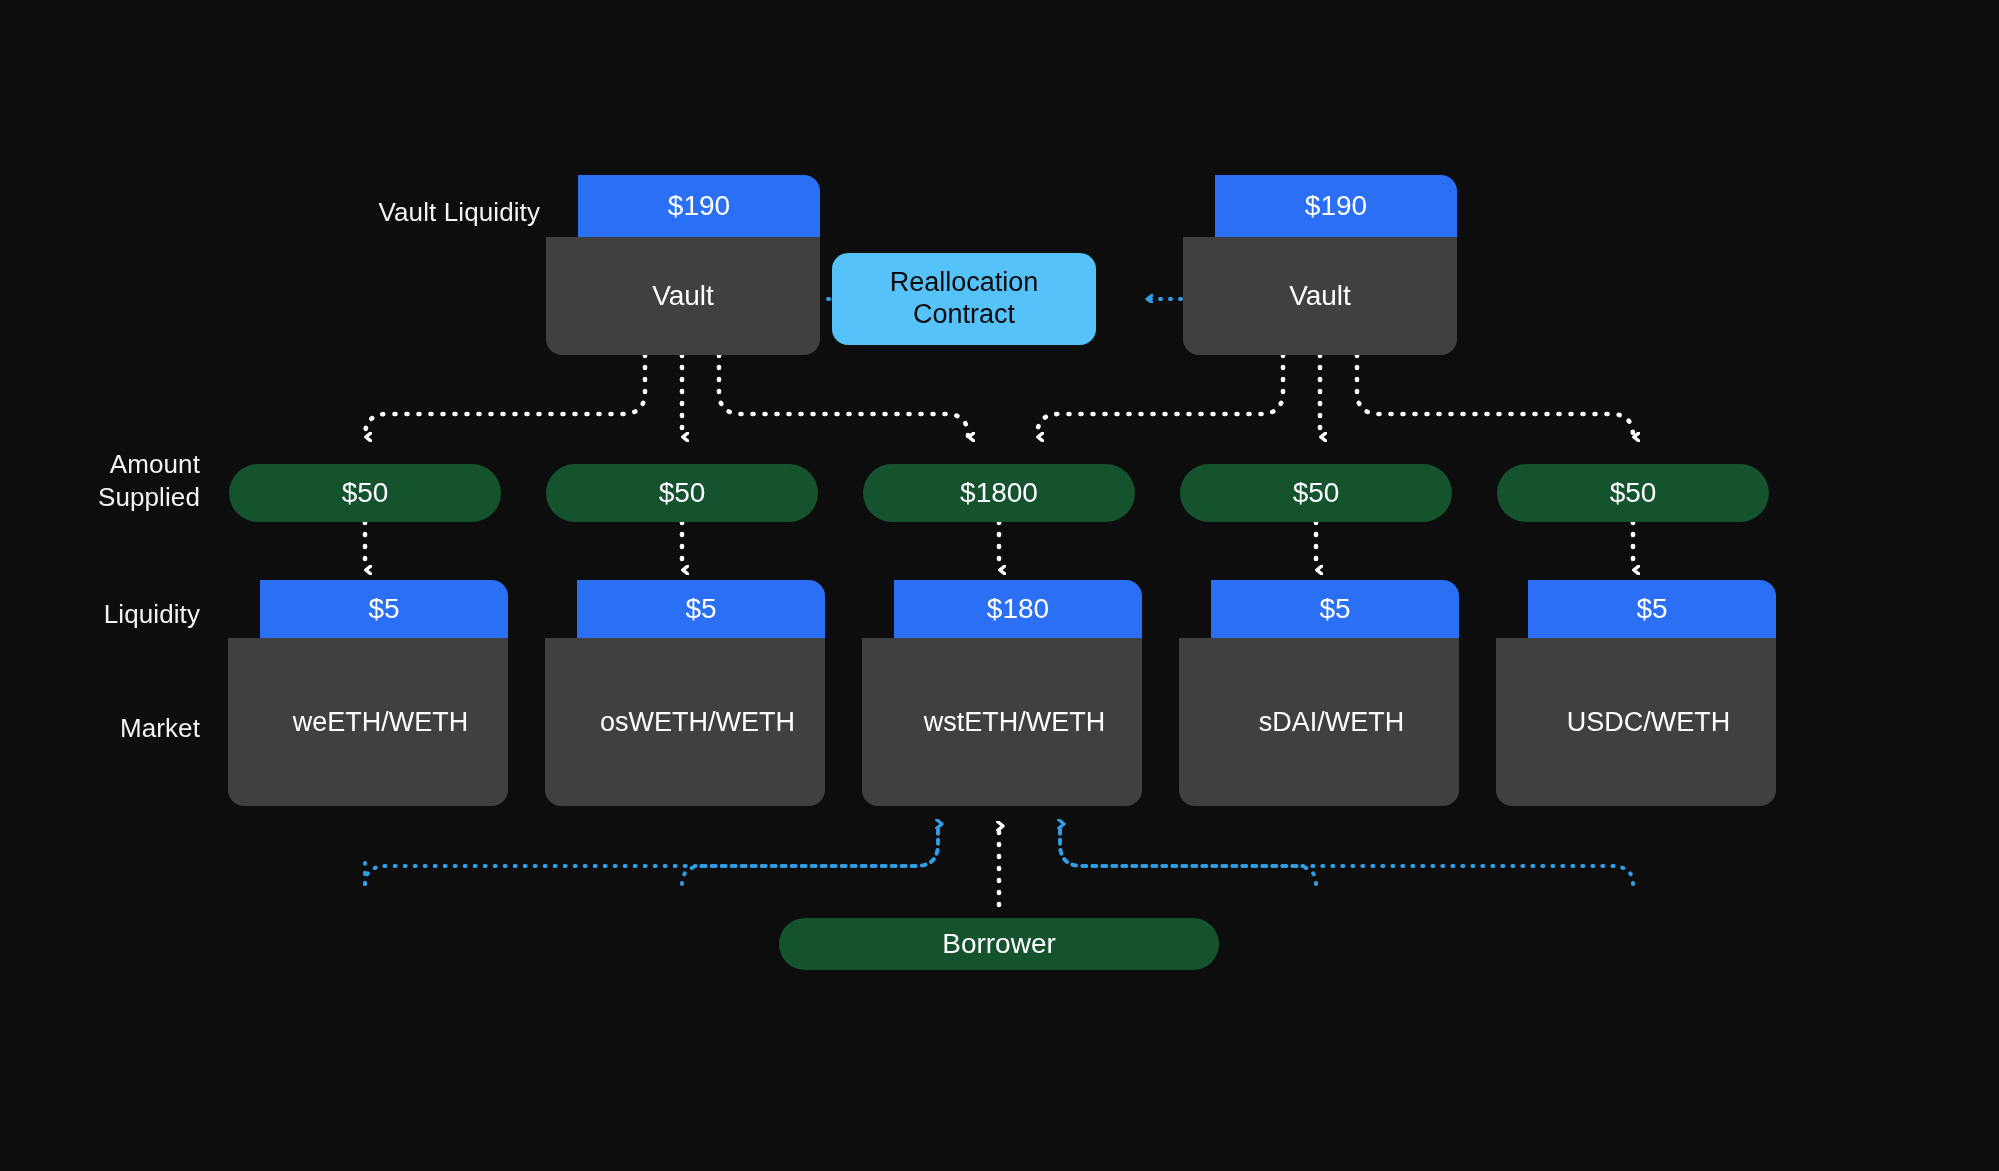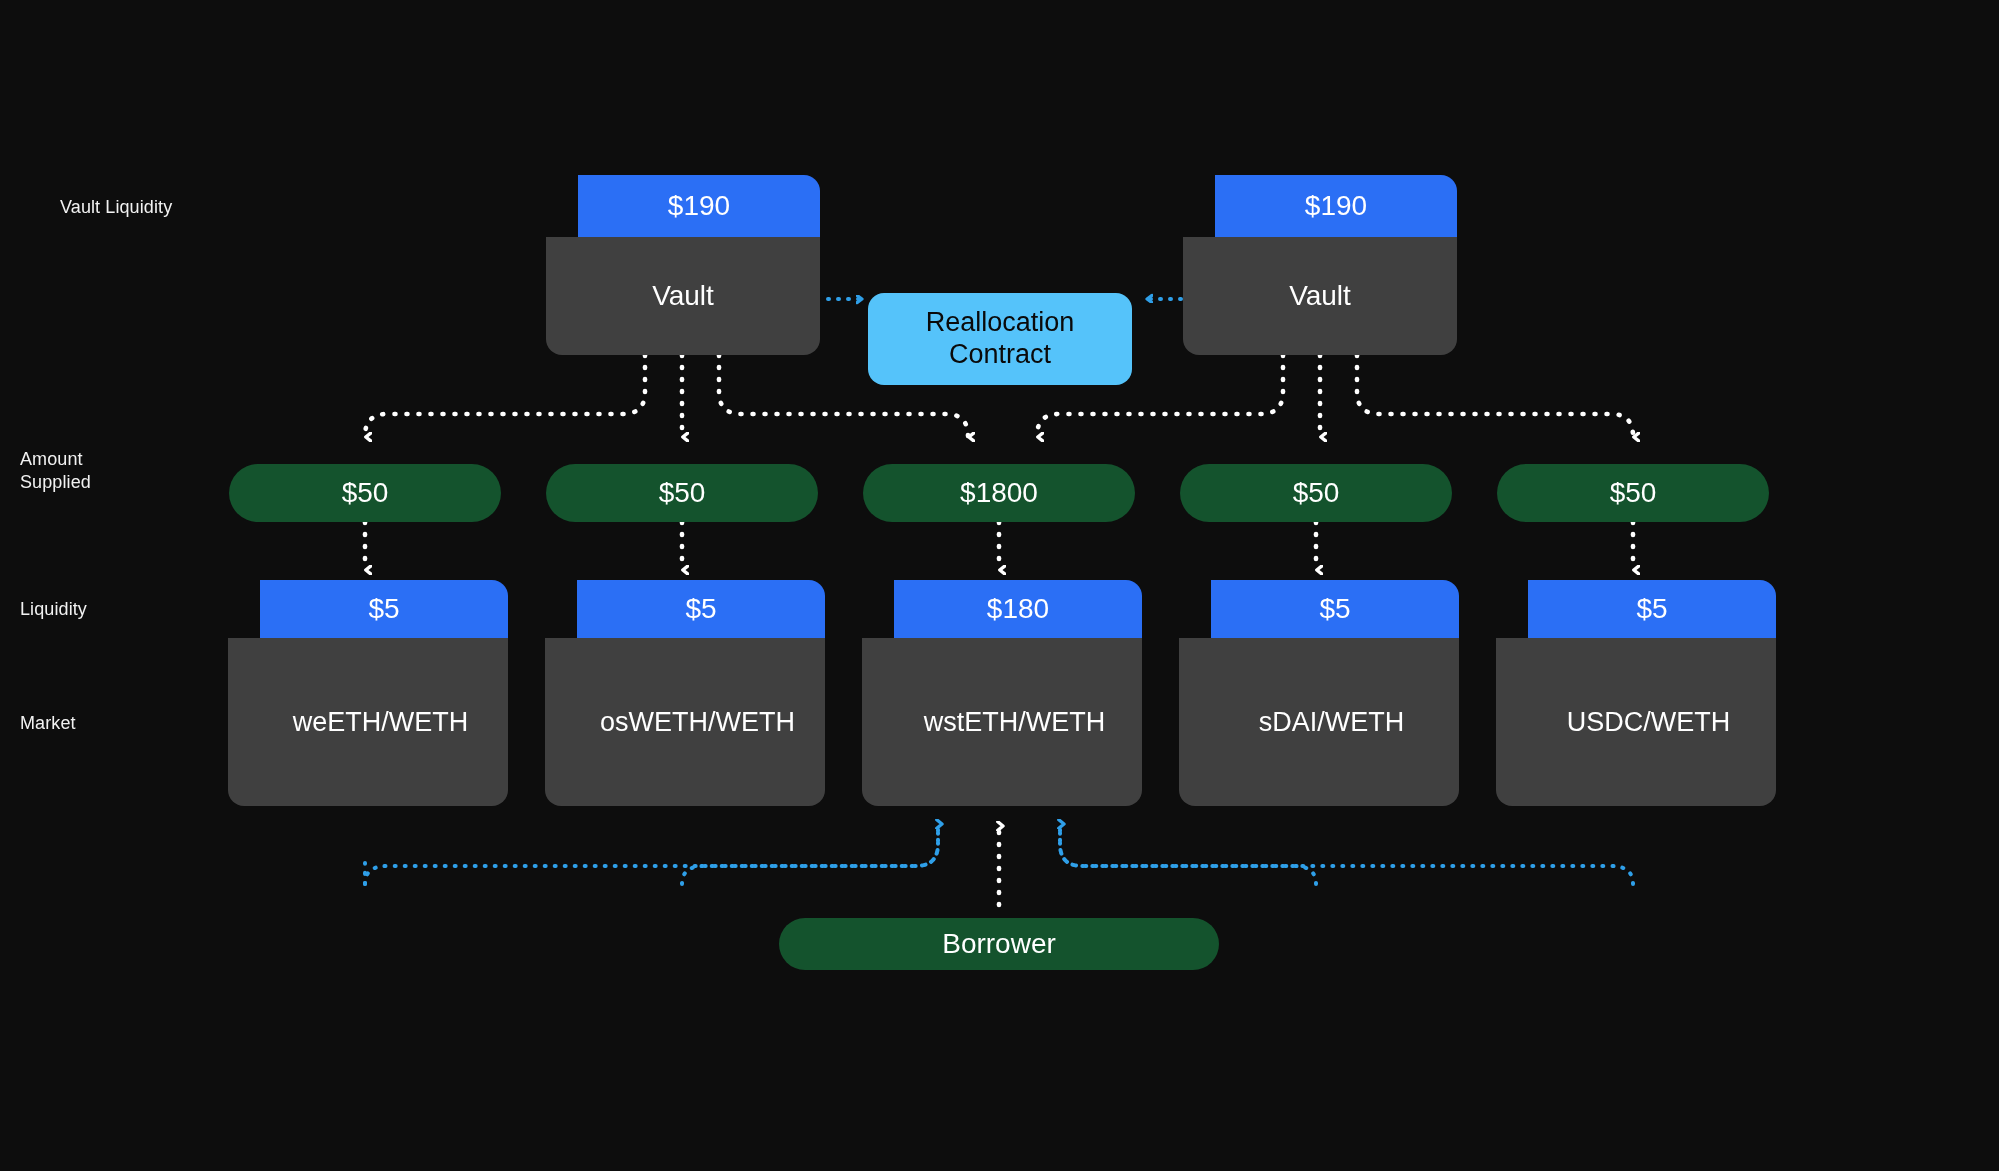--- a/index.html
+++ b/index.html
@@ -23,23 +23,23 @@
     left: 0; top: 0;
     width: 1999px; height: 1171px;
     pointer-events: none;
     z-index: 1;
   }
 
   
   .row-label {
     position: absolute;
     color: #f2f2f2;
-    font-size: 18px;
+    font-size: 26px;
     line-height: 1.28;
-    text-align: left;
+    text-align: right;
     white-space: pre-line;
     letter-spacing: 0.1px;
     z-index: 3;
   }
 
   
   .node {
     position: absolute;
     z-index: 2;
     border-radius: 16px;
@@ -210,21 +210,21 @@
   <div class="node split-card vault" style="left:546px; top:175px;">
     <div class="cap">$190</div>
     <div class="body">Vault</div>
   </div>
 
   <div class="node split-card vault" style="left:1183px; top:175px;">
     <div class="cap">$190</div>
     <div class="body">Vault</div>
   </div>
 
-  <div class="contract" style="left:868px; top:253px;margin-top:40px;">Reallocation
+  <div class="contract" style="left:832px; top:253px;">Reallocation
 Contract</div>
 
   <div class="pill amount-pill" style="left:229px; top:464px;">$50</div>
   <div class="pill amount-pill" style="left:546px; top:464px;">$50</div>
   <div class="pill amount-pill" style="left:863px; top:464px;">$1800</div>
   <div class="pill amount-pill" style="left:1180px; top:464px;">$50</div>
   <div class="pill amount-pill" style="left:1497px; top:464px;">$50</div>
 
   <div class="node split-card market" style="left:228px; top:580px;">
     <div class="cap">$5</div>

